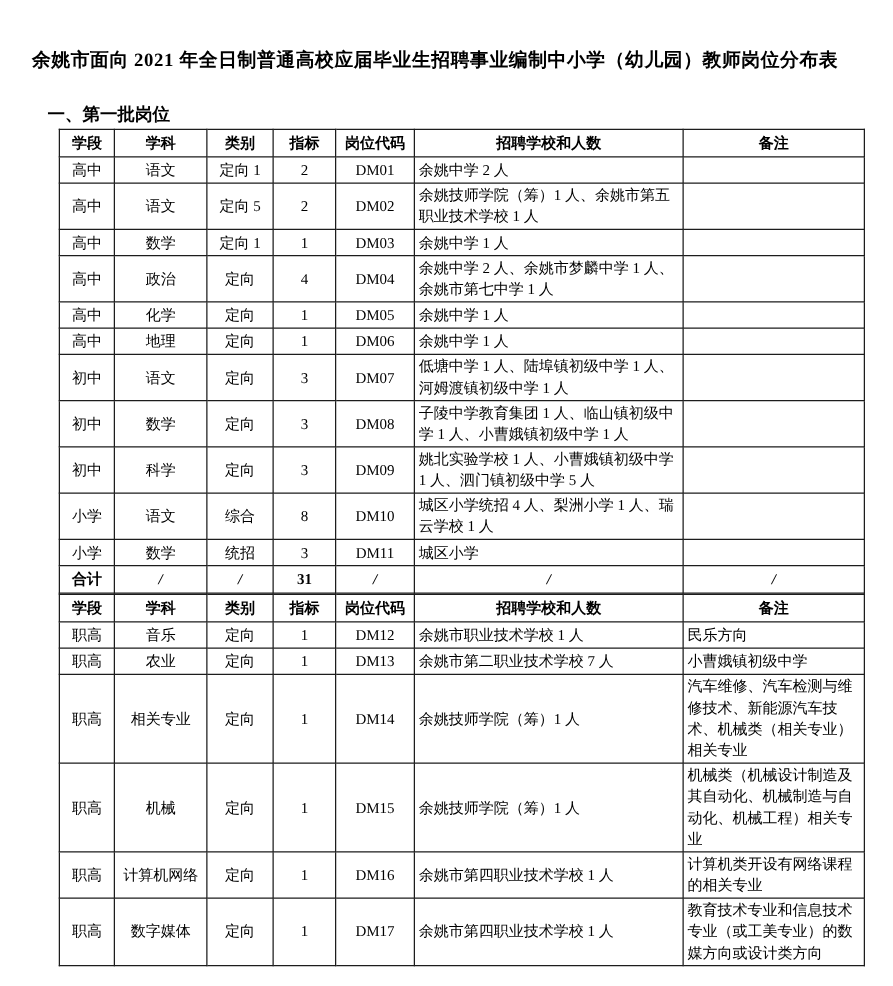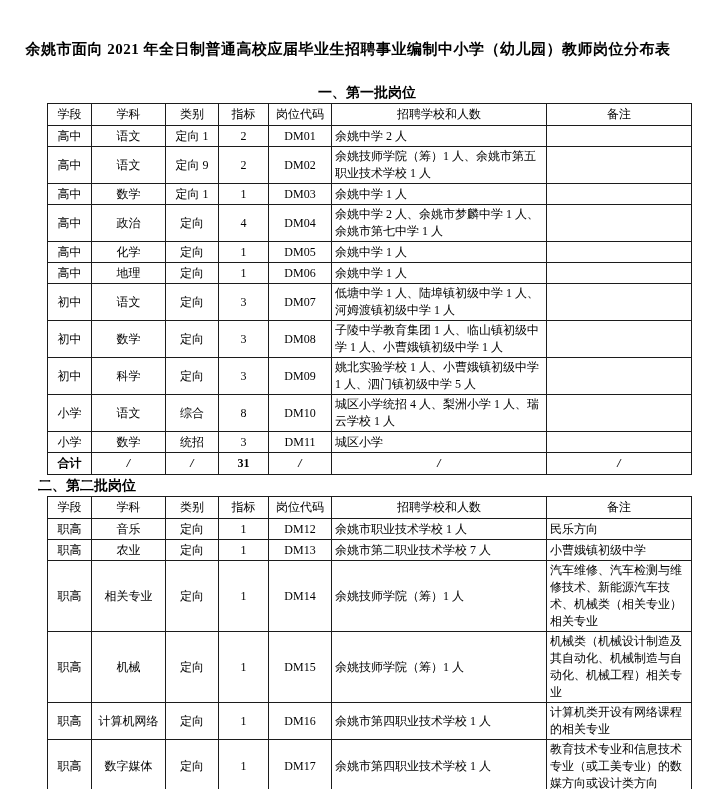--- a/index.html
+++ b/index.html
@@ -26,21 +26,20 @@
     letter-spacing: 0.5px;
   }
   .section-heading {
     font-weight: bold;
     font-size: 14px;
     line-height: 18px;
     margin: 0 0 1px 38px;
   }
   .section-heading.first {
     margin-top: 25px;
-    text-align: center;
   }
   .section-heading.second {
     margin-top: 2px;
   }
   table.jobs-table {
     border-collapse: collapse;
     table-layout: fixed;
     width: 644px;
     margin-left: 47px;
   }
@@ -48,21 +47,21 @@
   table.jobs-table td {
     border: 1px solid #1c1c1c;
     font-size: 12px;
     line-height: 17px;
     padding: 1px 3px;
     vertical-align: middle;
     overflow: hidden;
     word-break: break-all;
   }
   table.jobs-table th {
-    font-weight: normal;
+    font-weight: bold;
     text-align: center;
     height: 19px;
   }
   table.jobs-table td { text-align: left; }
   table.jobs-table td.c { text-align: center; }
   table.jobs-table td.slash {
     text-align: center;
     font-style: italic;
     font-weight: bold;
   }
@@ -109,21 +108,21 @@
           <td class="c">语文</td>
           <td class="c">定向 1</td>
           <td class="c">2</td>
           <td class="c">DM01</td>
           <td>余姚中学 2 人</td>
           <td></td>
         </tr>
         <tr>
           <td class="c">高中</td>
           <td class="c">语文</td>
-          <td class="c">定向 9</td>
+          <td class="c">定向 5</td>
           <td class="c">2</td>
           <td class="c">DM02</td>
           <td>余姚技师学院（筹）1 人、余姚市第五职业技术学校 1 人</td>
           <td></td>
         </tr>
         <tr>
           <td class="c">高中</td>
           <td class="c">数学</td>
           <td class="c">定向 1</td>
           <td class="c">1</td>
@@ -208,21 +207,20 @@
           <td class="c slash">/</td>
           <td class="c slash">/</td>
           <td class="c">31</td>
           <td class="c slash">/</td>
           <td class="slash">/</td>
           <td class="slash">/</td>
         </tr>
       </tbody>
     </table>
 
-  <div class="section-heading second">二、第二批岗位</div>
 
   <table class="jobs-table">
     <colgroup>
       <col style="width:44px">
         <col style="width:74px">
         <col style="width:53px">
       <col style="width:50px">
         <col style="width:63px">
         <col style="width:215px">
       <col style="width:145px">

